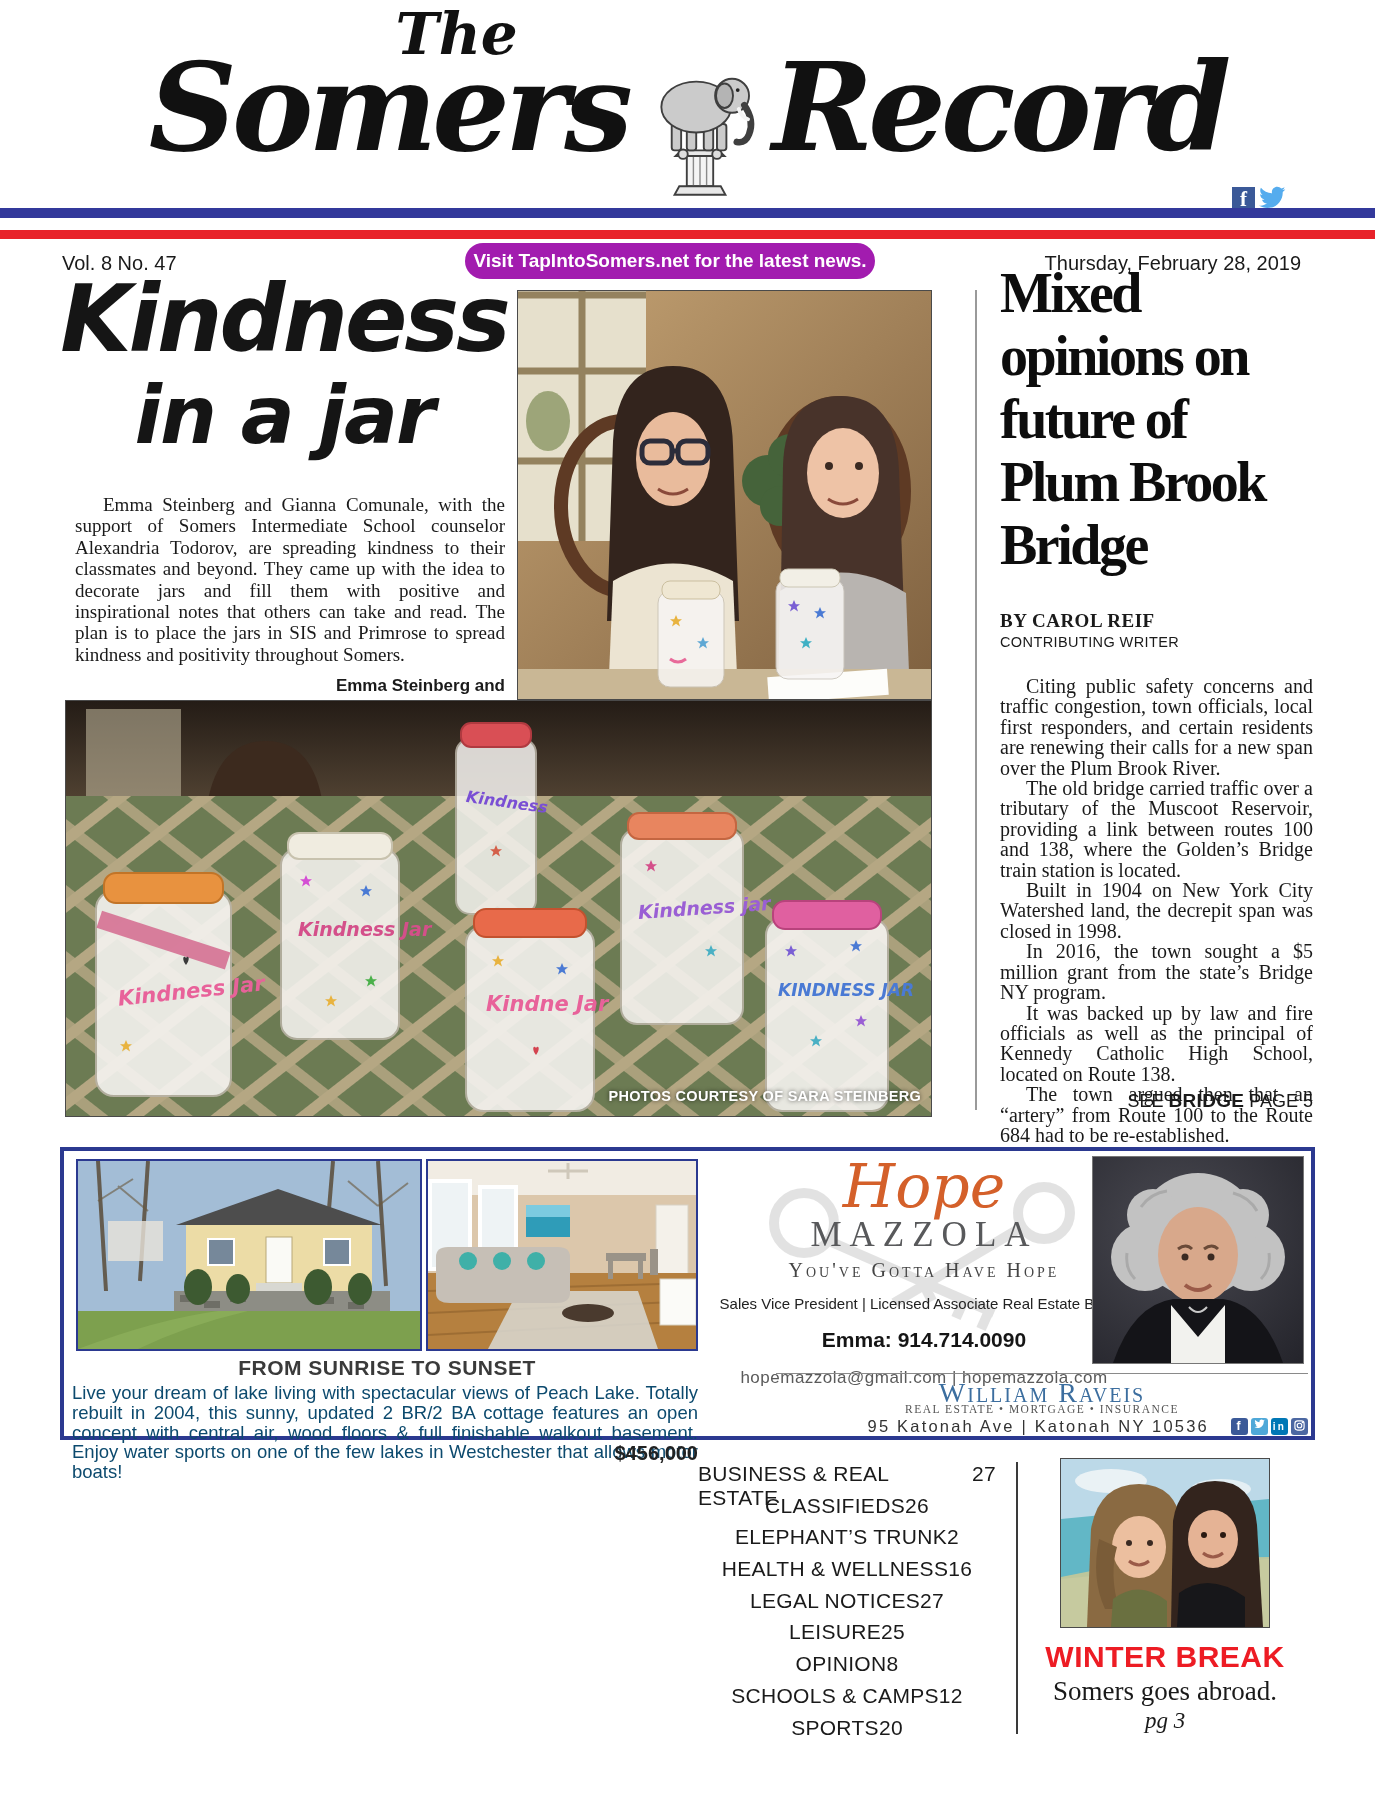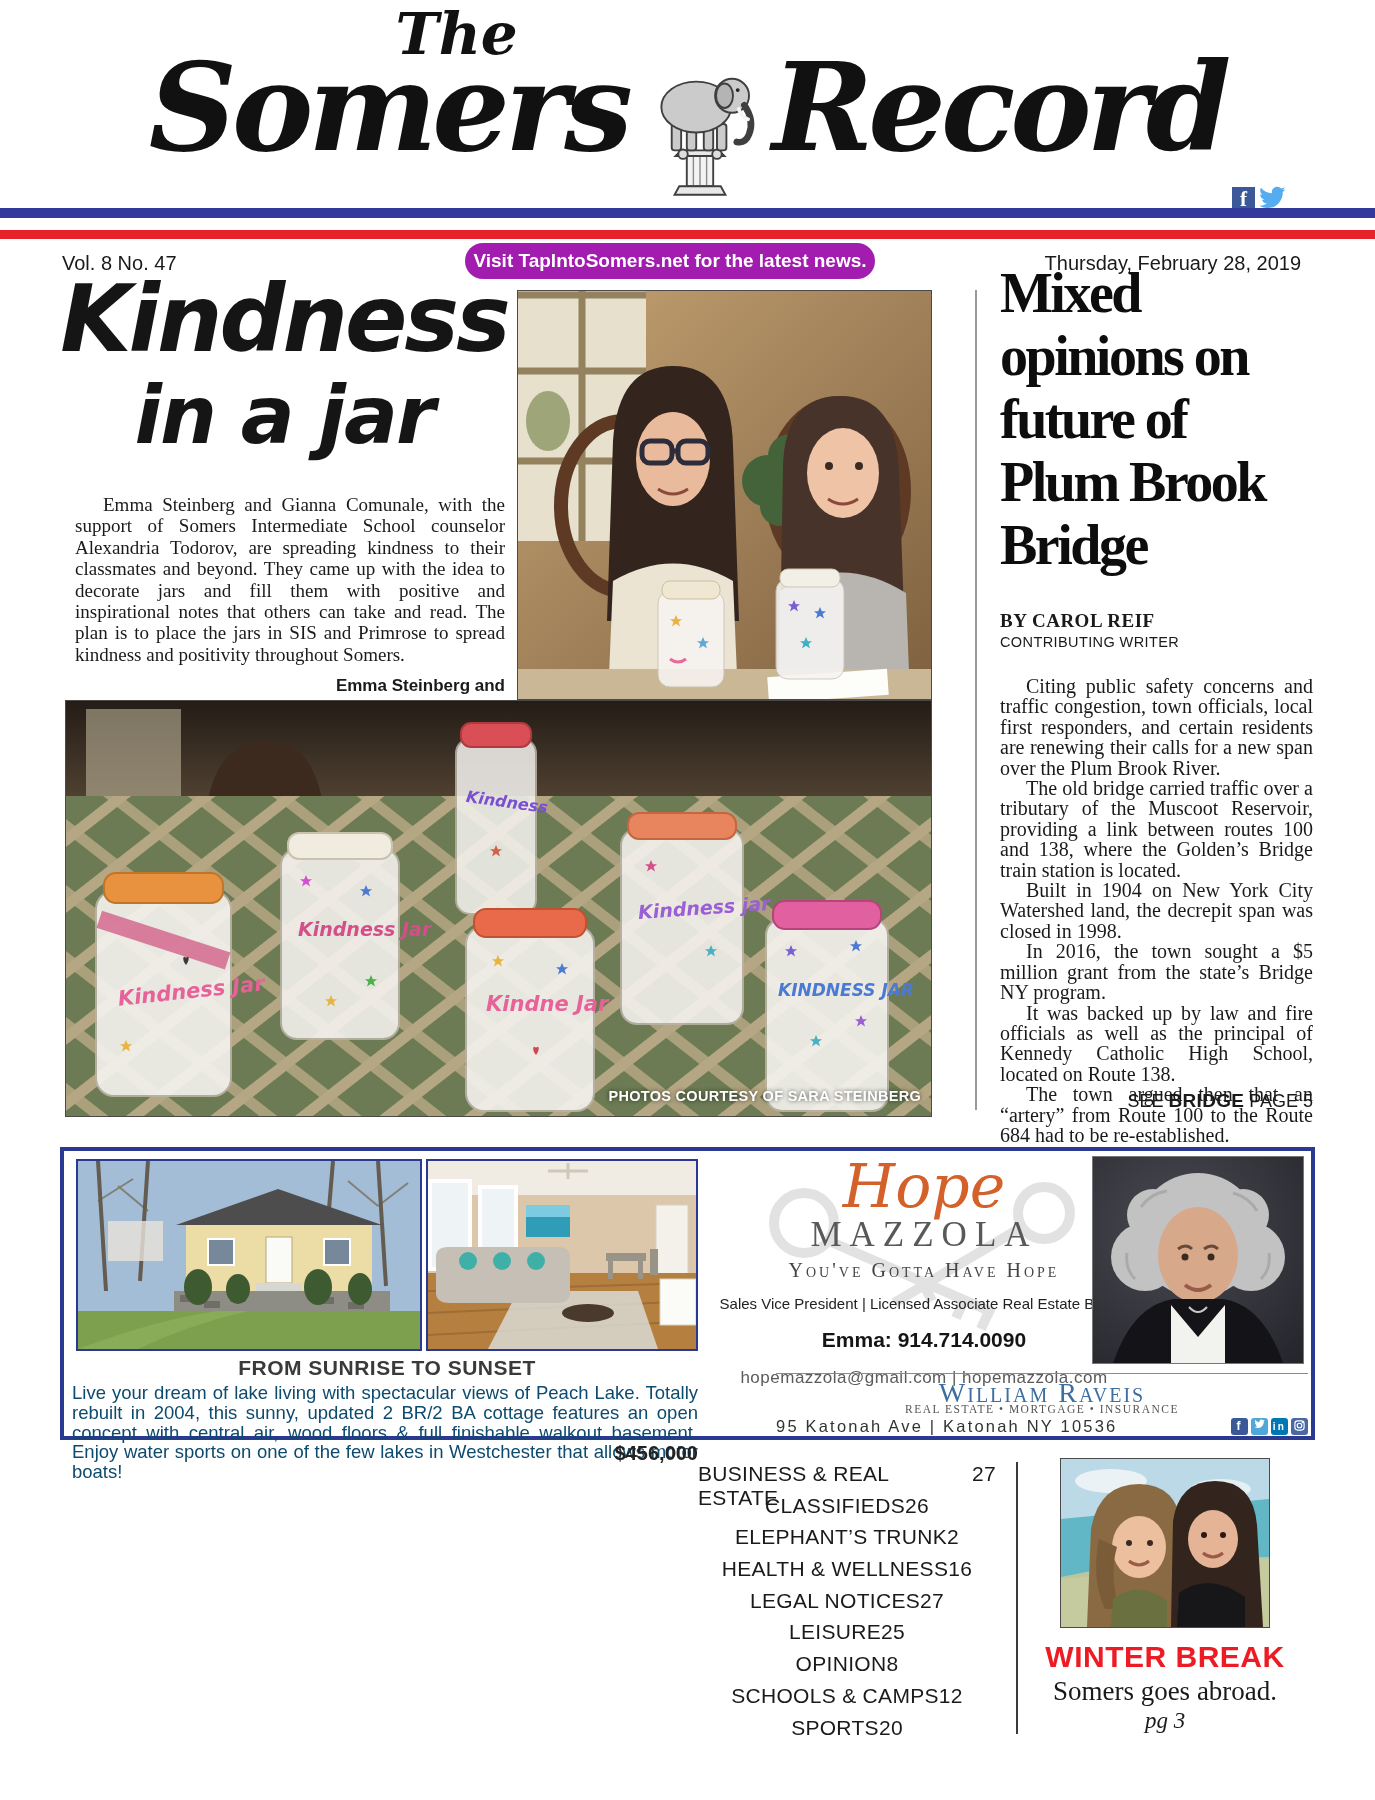--- a/index.html
+++ b/index.html
@@ -93,21 +93,21 @@
   .agent-portrait{position:absolute;left:1028px;top:5px;width:212px;height:208px;
                   border:1px solid #777;box-sizing:border-box;overflow:hidden;}
   .ad-rule{position:absolute;left:712px;top:222px;width:532px;height:1px;background:#8a8a8a;}
   .raveis-name{position:absolute;left:712px;top:226px;width:532px;text-align:center;
                font-family:"Liberation Serif",serif;font-variant:small-caps;font-size:28px;
                letter-spacing:2px;}
   .raveis-sub{position:absolute;left:712px;top:252px;width:532px;text-align:center;
               font-family:Liberation Serif, serif;font-size:11.5px;letter-spacing:1.5px;color:#555;}
   .raveis-addr{position:absolute;left:712px;top:266px;width:532px;text-align:center;
                font-family:"Liberation Sans",sans-serif;font-size:16.5px;letter-spacing:2.2px;
-               color:#333;display:flex;justify-content:space-between;align-items:center;gap:10px;}
+               color:#333;display:flex;justify-content:flex-end;align-items:center;gap:22px;}
   .sicons{display:flex;gap:3px;}
   .sq{width:17px;height:17px;border-radius:3px;color:#fff;font-family:"Liberation Sans",sans-serif;
       font-weight:bold;font-size:12px;text-align:center;line-height:17px;}
 
   
   .index{left:698px;top:1462px;width:298px;font-family:"Liberation Sans",sans-serif;
          font-size:21px;color:#1a1a1a;letter-spacing:.3px;}
   .index .row{display:flex;justify-content:center;height:21px;margin-bottom:10.7px;}
   .index-divider{left:1016px;top:1462px;width:2px;height:272px;background:#3a3a3a;}
 

